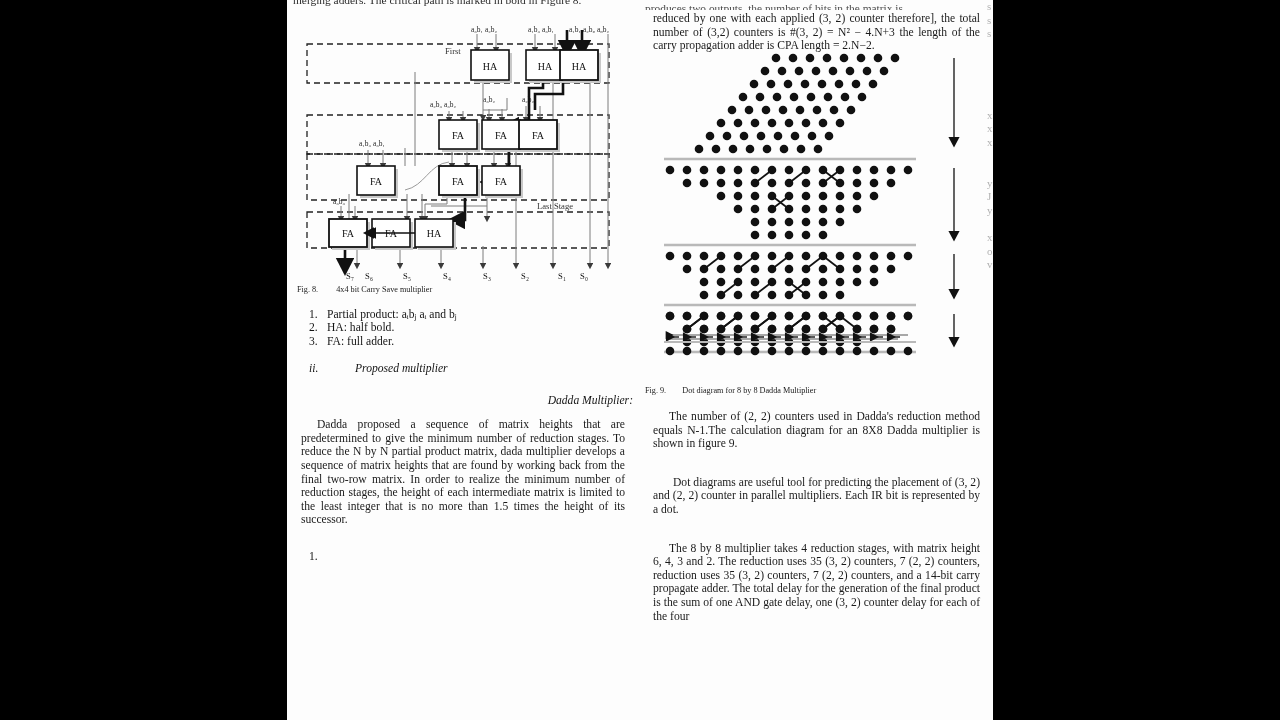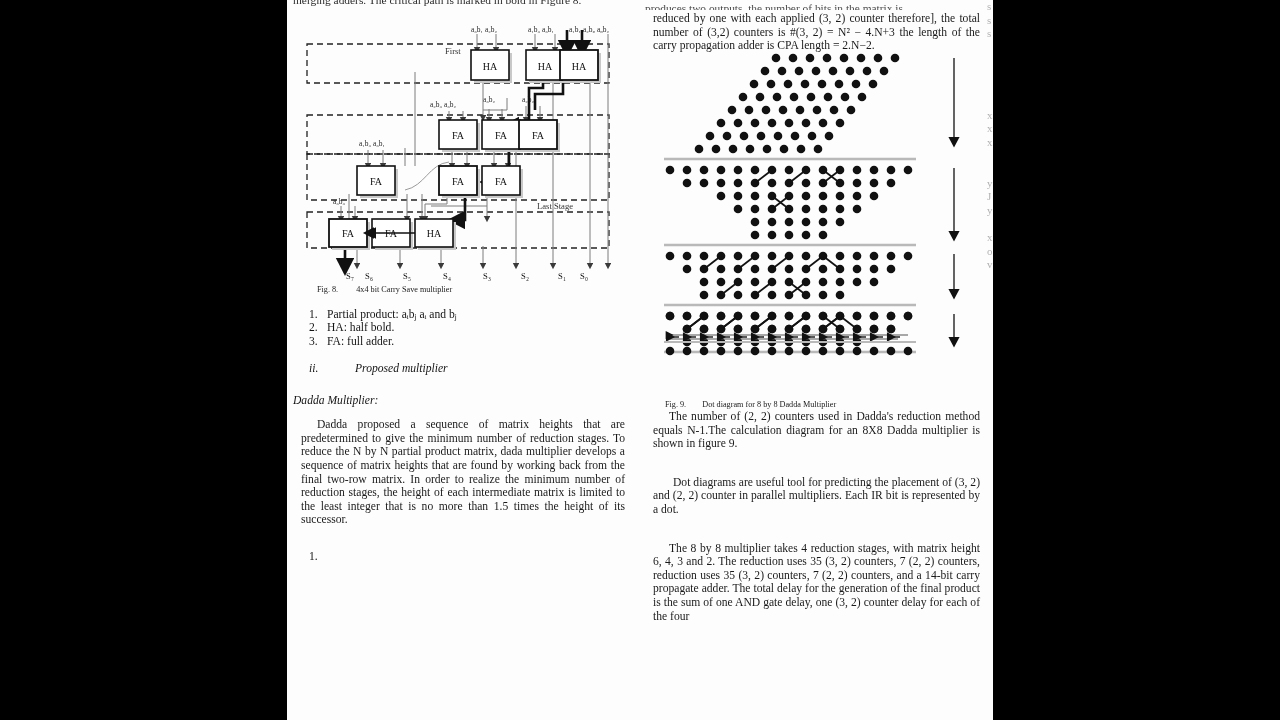--- a/index.html
+++ b/index.html
@@ -9,22 +9,22 @@
   .col{position:absolute;top:0;color:#141414;}
   #col-left{left:0px;width:352px;}
   #col-right{left:353px;width:353px;}
   #col-sliver{position:absolute;left:700px;top:0;width:6px;height:720px;overflow:hidden;opacity:.45;}
 
   
   .p{font-size:11.6px;line-height:13.6px;text-align:justify;margin:8px;
      font-family:"Liberation Serif",serif;color:#1a1a1a;}
   .p.ind{text-indent:16px;}
   .gap{height:9px;}
-  .cap{font-size:8.2px;color:#1a1a1a;font-family:"Liberation Serif",serif;white-space:nowrap;margin-left:20px;}
-  .hdr-ital{font-style:italic;font-size:11.6px;}
+  .cap{font-size:8.2px;color:#1a1a1a;font-family:"Liberation Serif",serif;white-space:nowrap;}
+  .hdr-ital{font-style:italic;font-size:11.6px;text-align:right;}
 
   
   ol.numlist{margin:0;padding:0;list-style:none;}
   ol.numlist li{font-size:11.6px;line-height:13.4px;position:relative;padding-left:34px;}
   ol.numlist li .num{position:absolute;left:16px;}
   ol.numlist li.wide{padding-left:34px;line-height:13.6px;text-align:justify;}
 
   
   #fig8{position:absolute;left:10px;top:14px;width:332px;height:270px;}
   #fig8 svg{display:block;}
@@ -33,21 +33,21 @@
   #fig9{position:absolute;left:8px;top:46px;width:340px;height:328px;}
   #fig9 svg{display:block;}
 
   
   #l-topline{position:absolute;left:6px;top:-6px;width:340px;font-size:11.4px;color:#2a2a2a;white-space:nowrap;overflow:hidden;height:12px;}
   #fig8cap{position:absolute;left:10px;top:285px;}
   #l-body{position:absolute;left:6px;top:303px;width:340px;}
 
   
   #r-top{position:absolute;left:5px;top:2px;width:343px;}
-  #fig9cap{position:absolute;left:5px;top:400px;}
+  #fig9cap{position:absolute;left:5px;top:386px;}
   #r-body{position:absolute;left:5px;top:402px;width:343px;}
 </style>
 </head>
 <body>
 
 <div id="screen">
   <div id="page">
 
     <div class="col" id="col-left">
 

